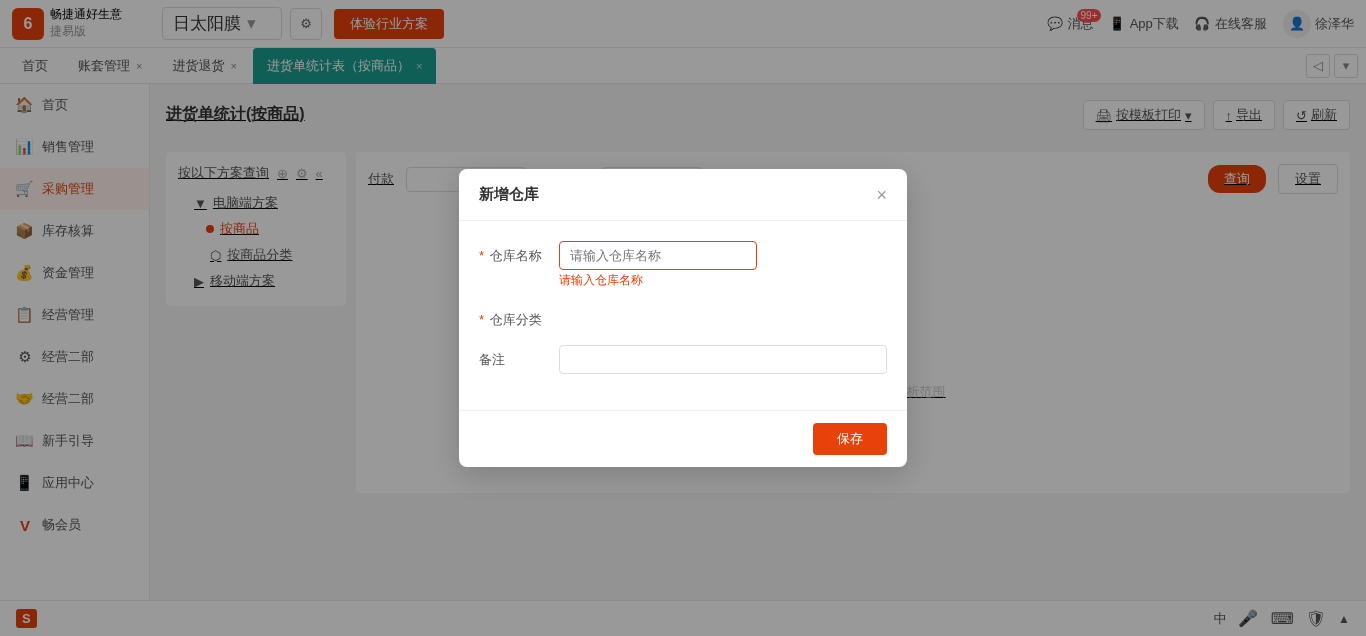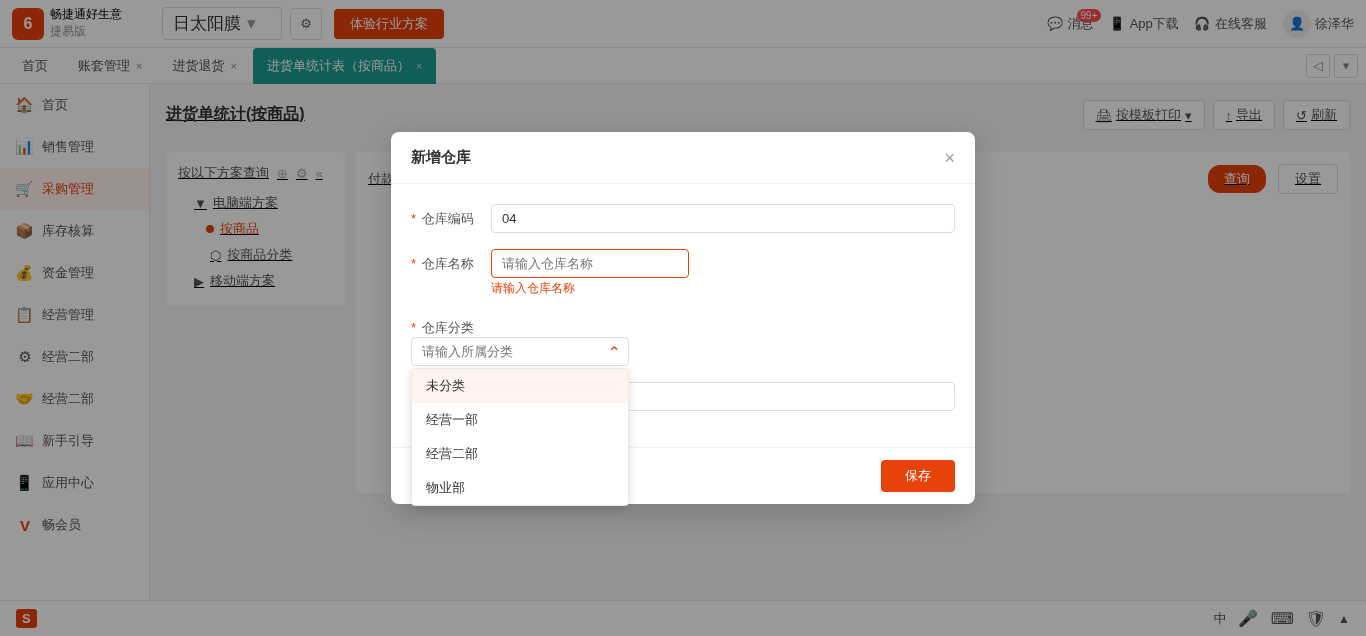--- a/index.html
+++ b/index.html
@@ -340,21 +340,21 @@
       background: rgba(0,0,0,0.4);
       z-index: 100;
       display: flex;
       align-items: center;
       justify-content: center;
     }
 
     .dialog {
       background: white;
       border-radius: 8px;
-      width: 584px;
+      width: 448px;
       max-width: 90vw;
       box-shadow: 0 8px 32px rgba(0,0,0,0.18);
       position: relative;
       z-index: 101;
     }
     .dialog-header {
       display: flex;
       align-items: center;
       justify-content: space-between;
       padding: 16px 20px;
@@ -705,54 +705,36 @@
 </div>
 
 <div class="overlay">
   <div class="dialog">
     <div class="dialog-header">
       <span class="dialog-title">新增仓库</span>
       <span class="dialog-close">×</span>
     </div>
     <div class="dialog-body">
 
-      <div class="form-row">
-        <div class="form-label">
-          <span class="required">*</span>
-          <span>仓库编码</span>
-        </div>
-        <input class="form-control" type="text" value="04" style="">
-      </div>
 
       <div class="form-row">
         <div class="form-label">
           <span class="required">*</span>
           <span>仓库名称</span>
         </div>
         <div class="form-control-wrapper">
           <input class="form-control error" type="text" placeholder="请输入仓库名称" style="">
           <div class="error-msg">请输入仓库名称</div>
         </div>
       </div>
 
       <div class="form-row" style="position:relative;flex-direction:column;">
         <div class="form-label">
           <span class="required">*</span>
           <span>仓库分类</span>
-        </div>
-        <div class="form-control-wrapper" style="position:relative;">
-          <input class="select-with-icon" type="text" placeholder="请输入所属分类" style="">
-          <span class="select-chevron">⌃</span>
-          
-          <div class="dropdown-list">
-            <div class="dropdown-item highlighted">未分类</div>
-            <div class="dropdown-item">经营一部</div>
-            <div class="dropdown-item">经营二部</div>
-            <div class="dropdown-item">物业部</div>
-          </div>
         </div>
       </div>
 
       <div class="form-row">
         <div class="form-label">
           <span>备注</span>
         </div>
         <input class="form-control" type="text" style="">
       </div>
 

